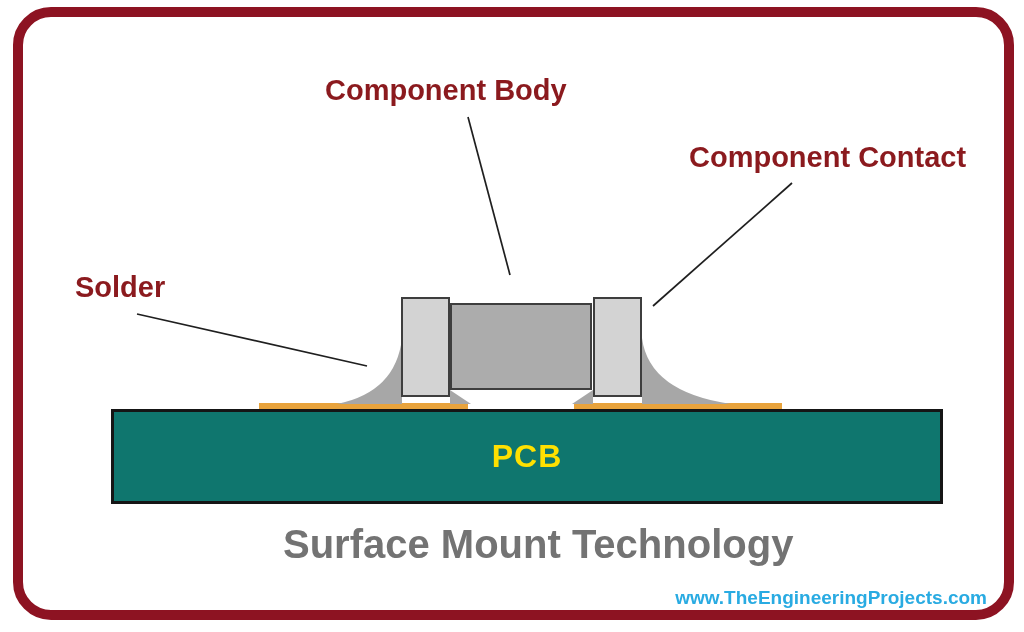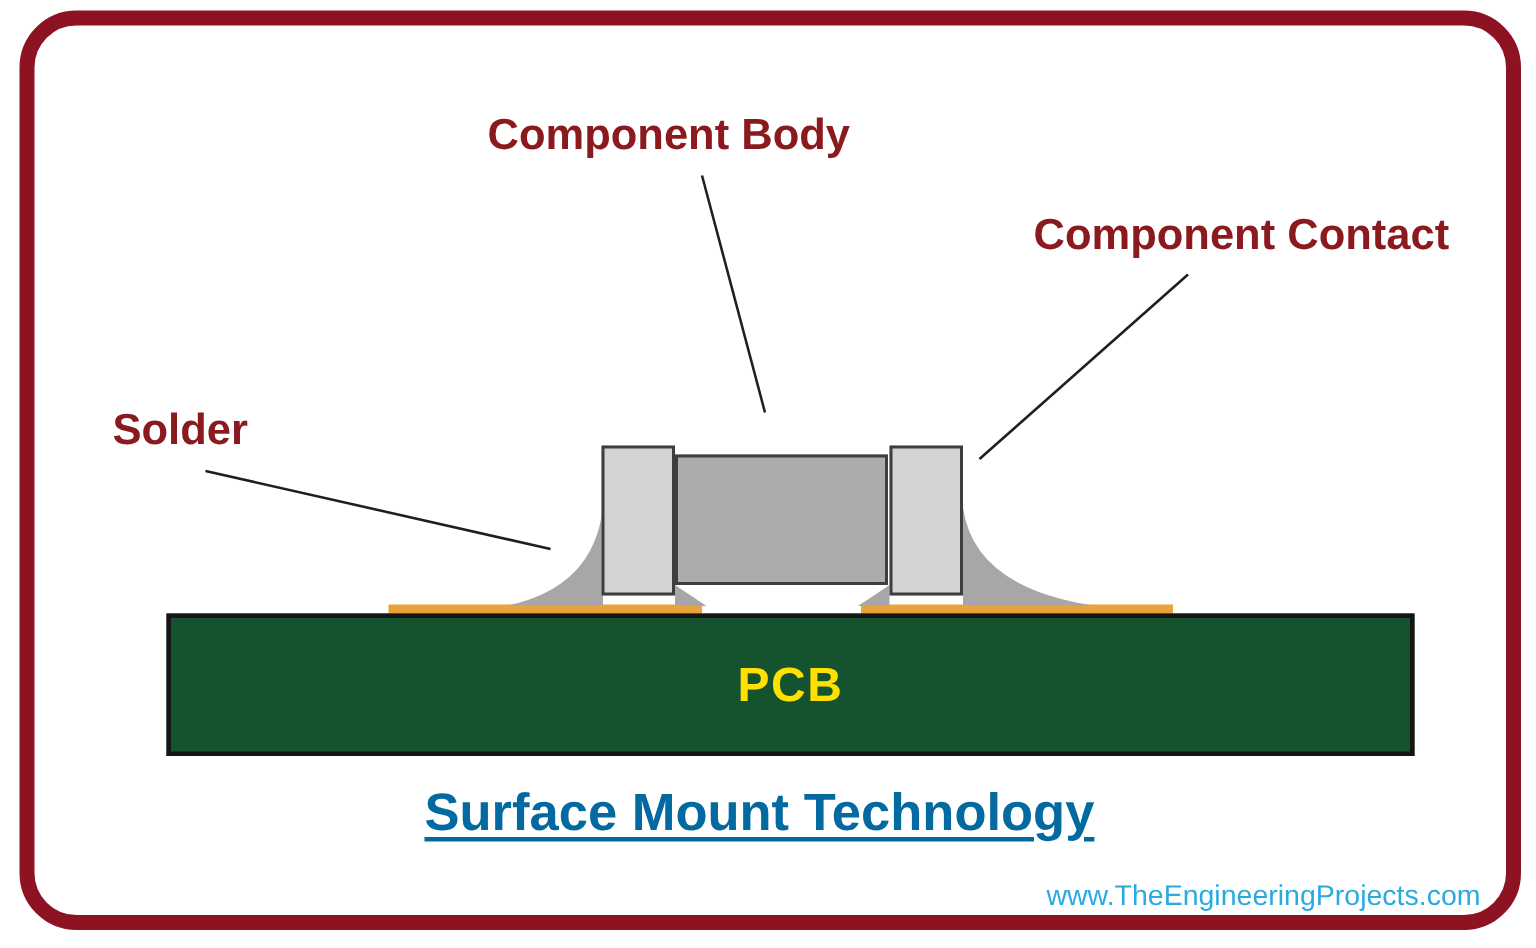--- a/index.html
+++ b/index.html
@@ -29,43 +29,43 @@
   }
   .pad-left{left:259px;width:209px;}
   .pad-right{left:574px;width:208px;}
   .comp{position:absolute;box-sizing:border-box;border:2px solid #3E3E3E;z-index:3;}
   .comp-body{left:450px;top:303px;width:142px;height:87px;background:#ACACAC;}
   .comp-contact{top:297px;width:49px;height:100px;background:#D3D3D3;}
   .contact-left{left:401px;}
   .contact-right{left:593px;}
   .pcb{
     position:absolute;left:111px;top:409px;width:832px;height:95px;
-    box-sizing:border-box;background:#14532d;border:3px solid #151515;
+    box-sizing:border-box;background:#0f766e;border:3px solid #151515;
     display:flex;align-items:center;justify-content:center;
     z-index:1;
   }
   .pcb-label{
     color:#FFE000;font-size:32px;font-weight:bold;letter-spacing:1px;
   }
   .diagram-label{
     position:absolute;color:#8B1A1E;font-size:29px;font-weight:bold;
     white-space:nowrap;z-index:4;
   }
   .label-body{left:325px;top:74px;}
   .label-contact{left:689px;top:141px;}
   .label-solder{left:75px;top:271px;text-align:right;}
   .main-title{
     position:absolute;left:283px;top:522px;
-    color:#0369a1;font-size:35px;font-weight:bold;
-    text-decoration:underline;text-underline-offset:5px;
+    color:#737373;font-size:40px;font-weight:bold;
+    text-underline-offset:5px;
     white-space:nowrap;z-index:4;
   }
   .watermark{
     position:absolute;right:37px;top:587px;
-    color:#29ABE2;font-size:19px;font-weight:normal;
+    color:#29ABE2;font-size:19px;font-weight:bold;
     white-space:nowrap;z-index:4;text-decoration:none;
   }
 </style>
 </head>
 <body>
 
 <div id="canvas">
 
   <div class="frame"></div>
 

